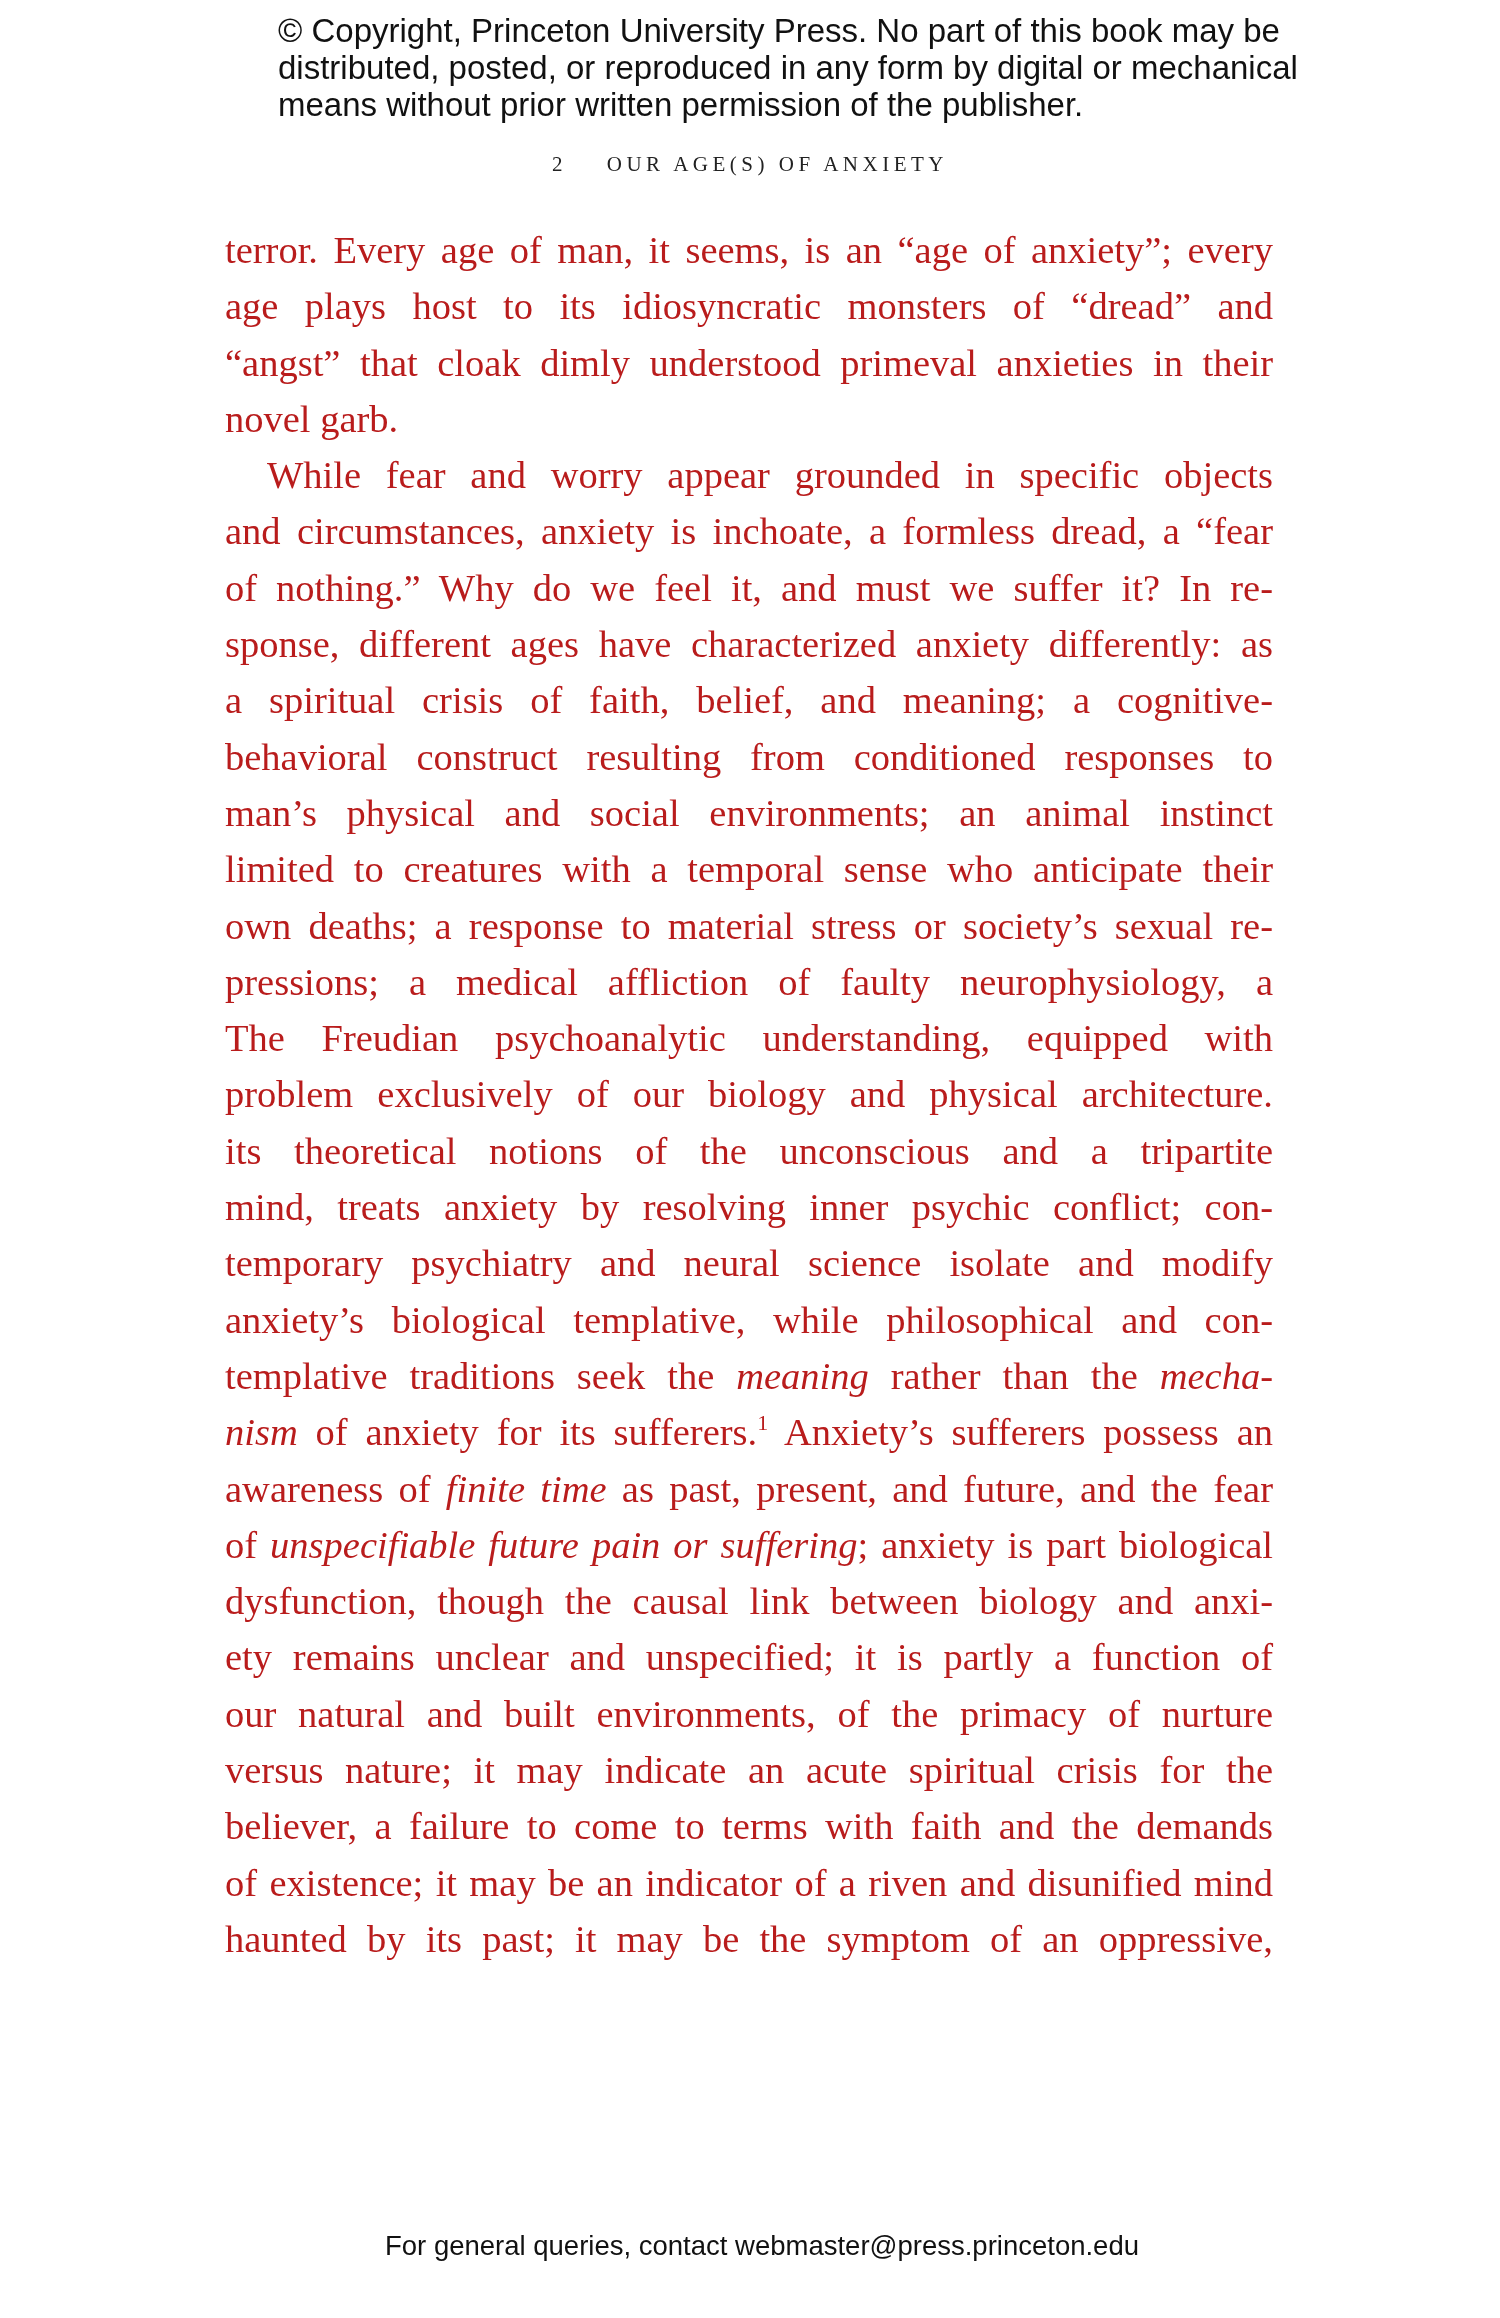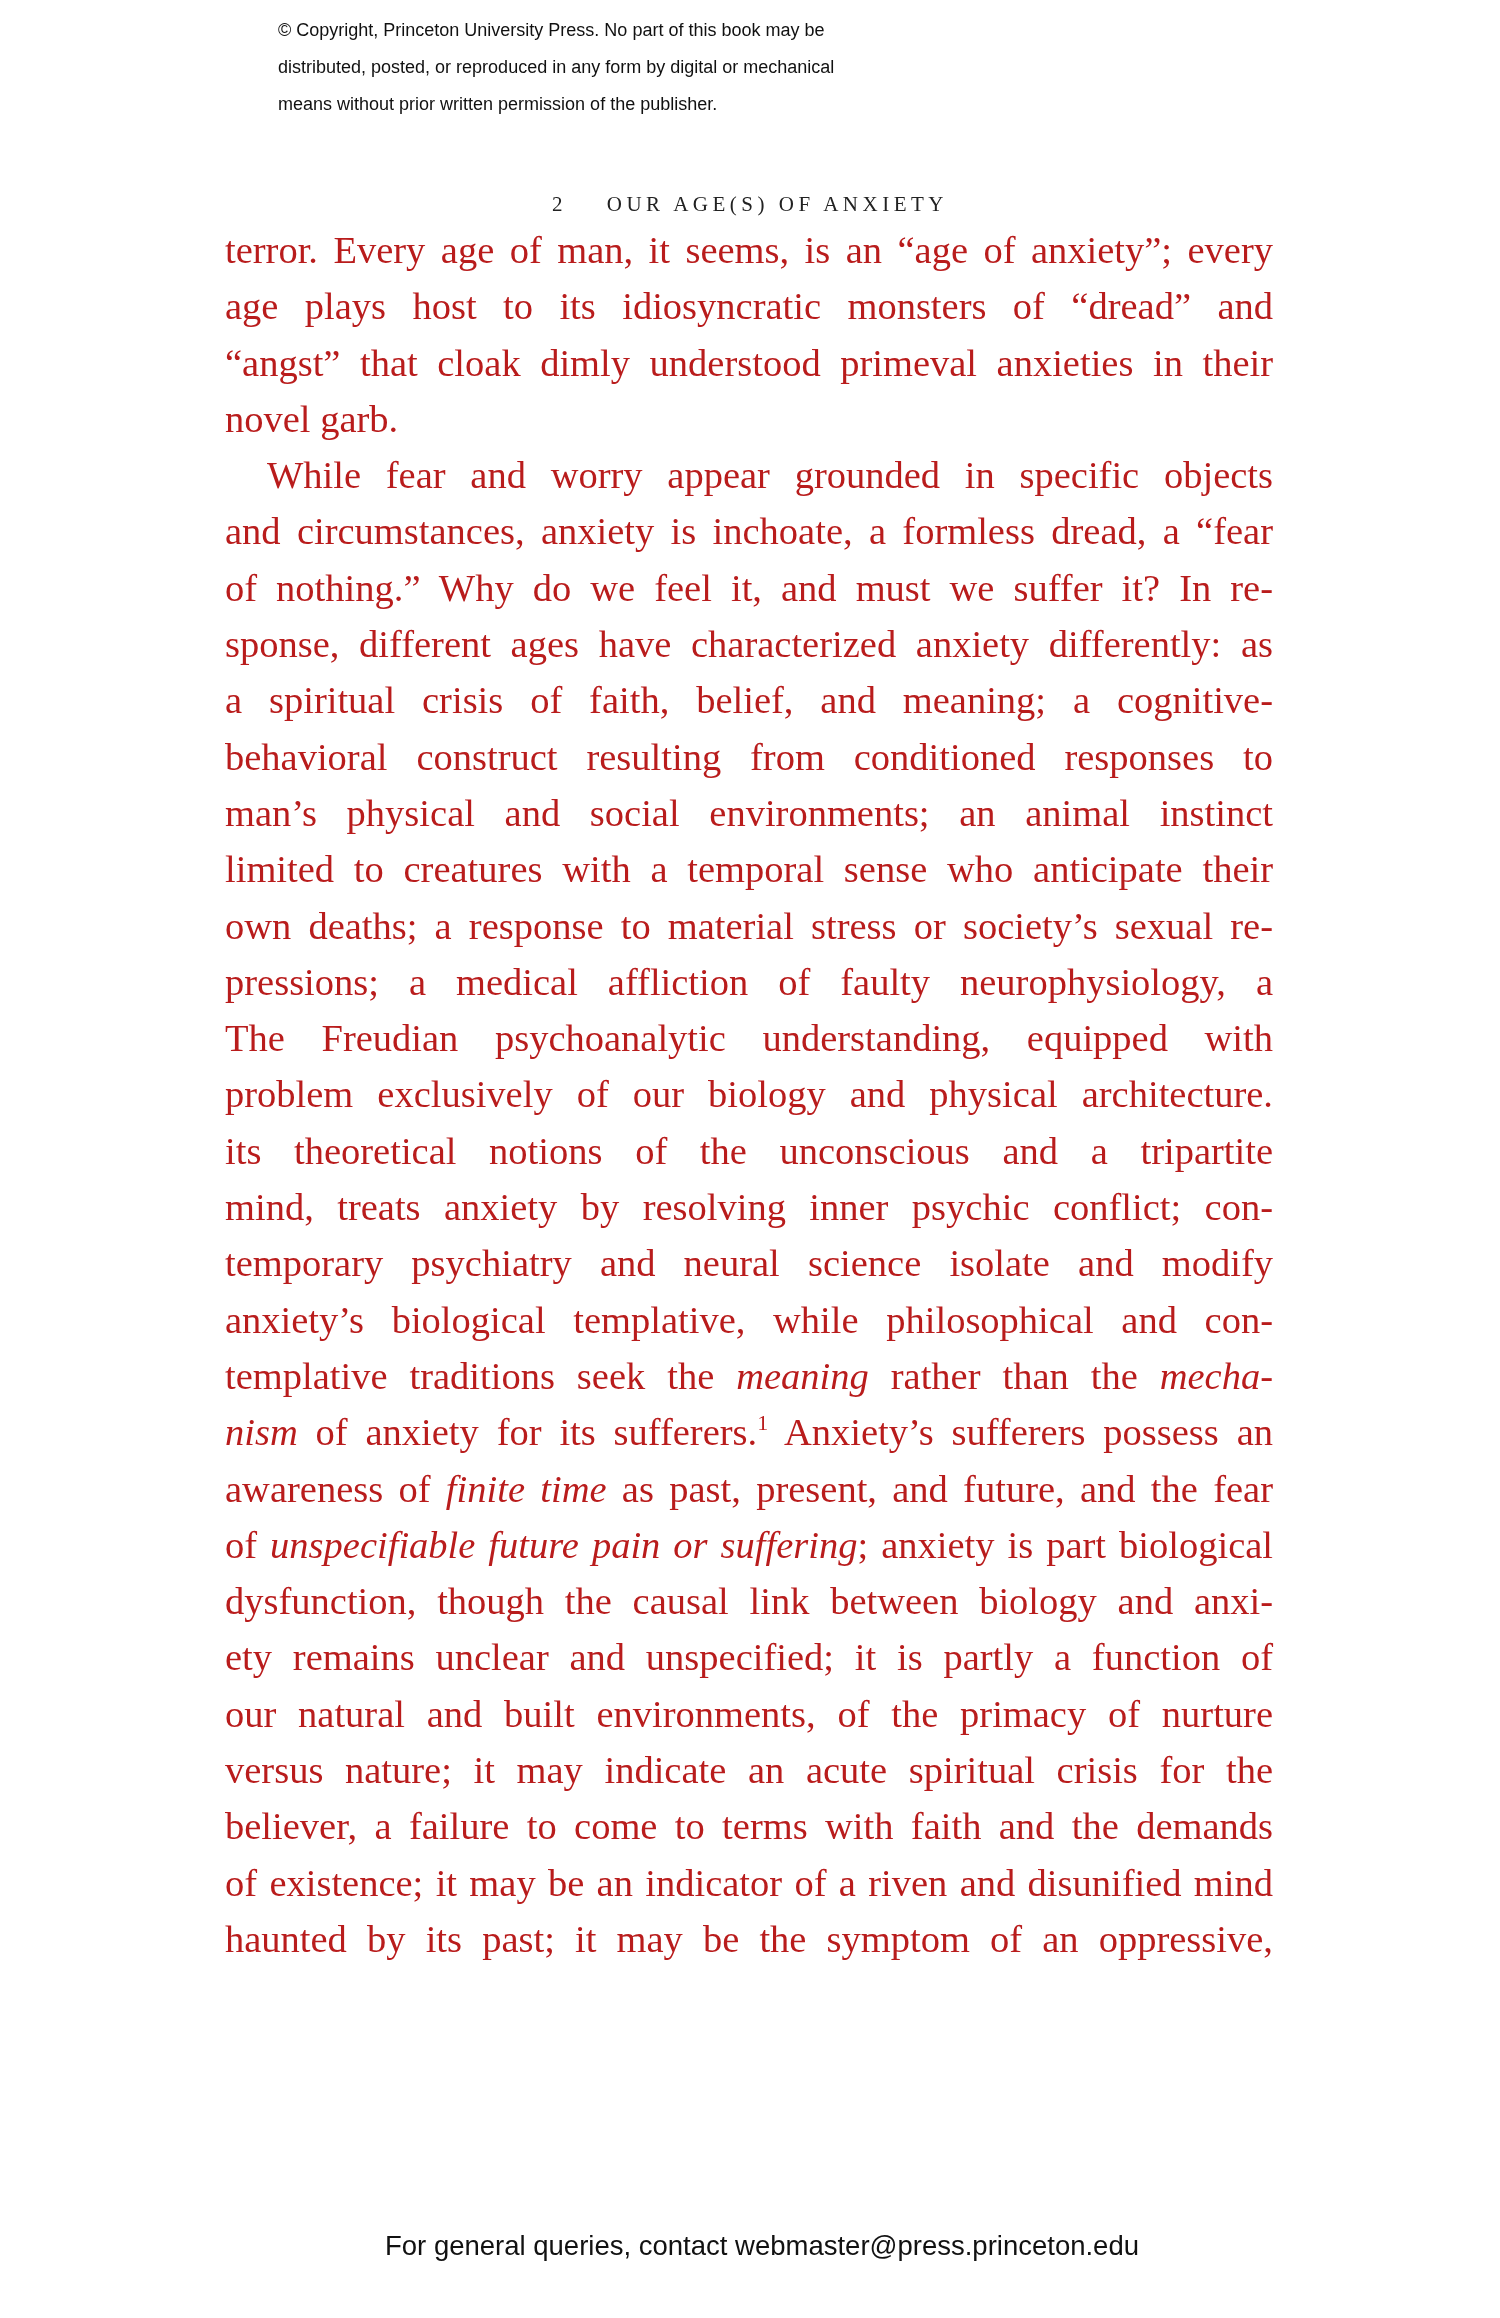--- a/index.html
+++ b/index.html
@@ -1,24 +1,24 @@
 <!DOCTYPE html>
 <html><head>
 <meta charset="utf-8">
 <style>
   html, body { margin: 0; padding: 0; background: #ffffff; }
   body { width: 1500px; height: 2318px; position: relative; overflow: hidden; color: #141414; }
   .copyright {
     position: absolute; left: 278px; top: 12px; width: 1000px;
-    font-family: "Liberation Sans", sans-serif; font-size: 18px; line-height: 37px; color: #111;
+    font-family: "Liberation Sans", sans-serif; font-size: 33px; line-height: 37px; color: #111;
   }
   .copyright div { white-space: nowrap; }
   .running-head {
     position: absolute; left: 0; width: 1500px; top: 152px; text-align: center;
-    font-family: "Liberation Serif", serif; font-size: 21px; letter-spacing: 4.5px; color: #222; margin-top: 40px;
+    font-family: "Liberation Serif", serif; font-size: 21px; letter-spacing: 4.5px; color: #222;
   }
   .running-head .pg { margin-right: 30px; }
   .body {
     position: absolute; left: 225px; top: 222px; width: 1048px;
     font-family: "Liberation Serif", serif; font-size: 38.5px; line-height: 56.3px; color: #b91c1c;
   }
   .line { white-space: nowrap; text-align: justify; text-align-last: justify; height: 56.3px; }
   .line.last { text-align-last: left; }
   .line.indent { padding-left: 42px; }
   .line i { font-style: italic; }

